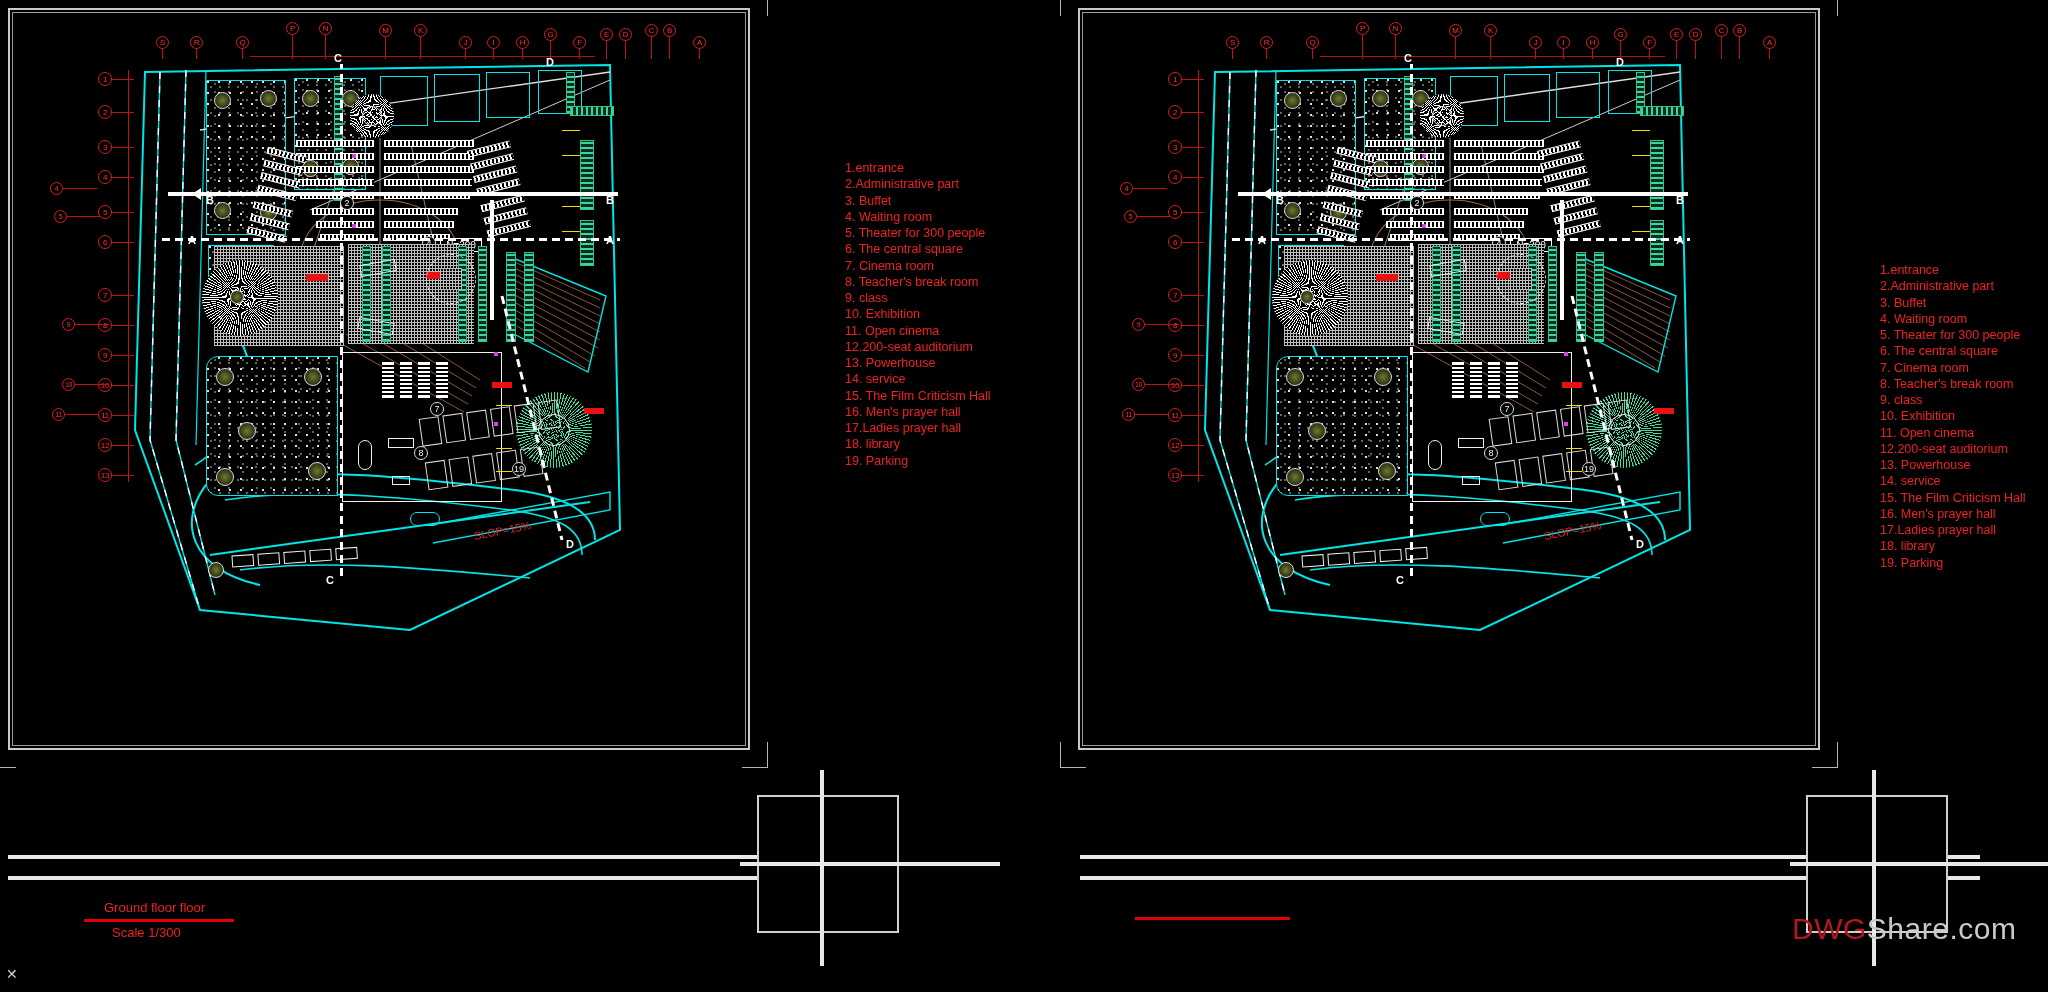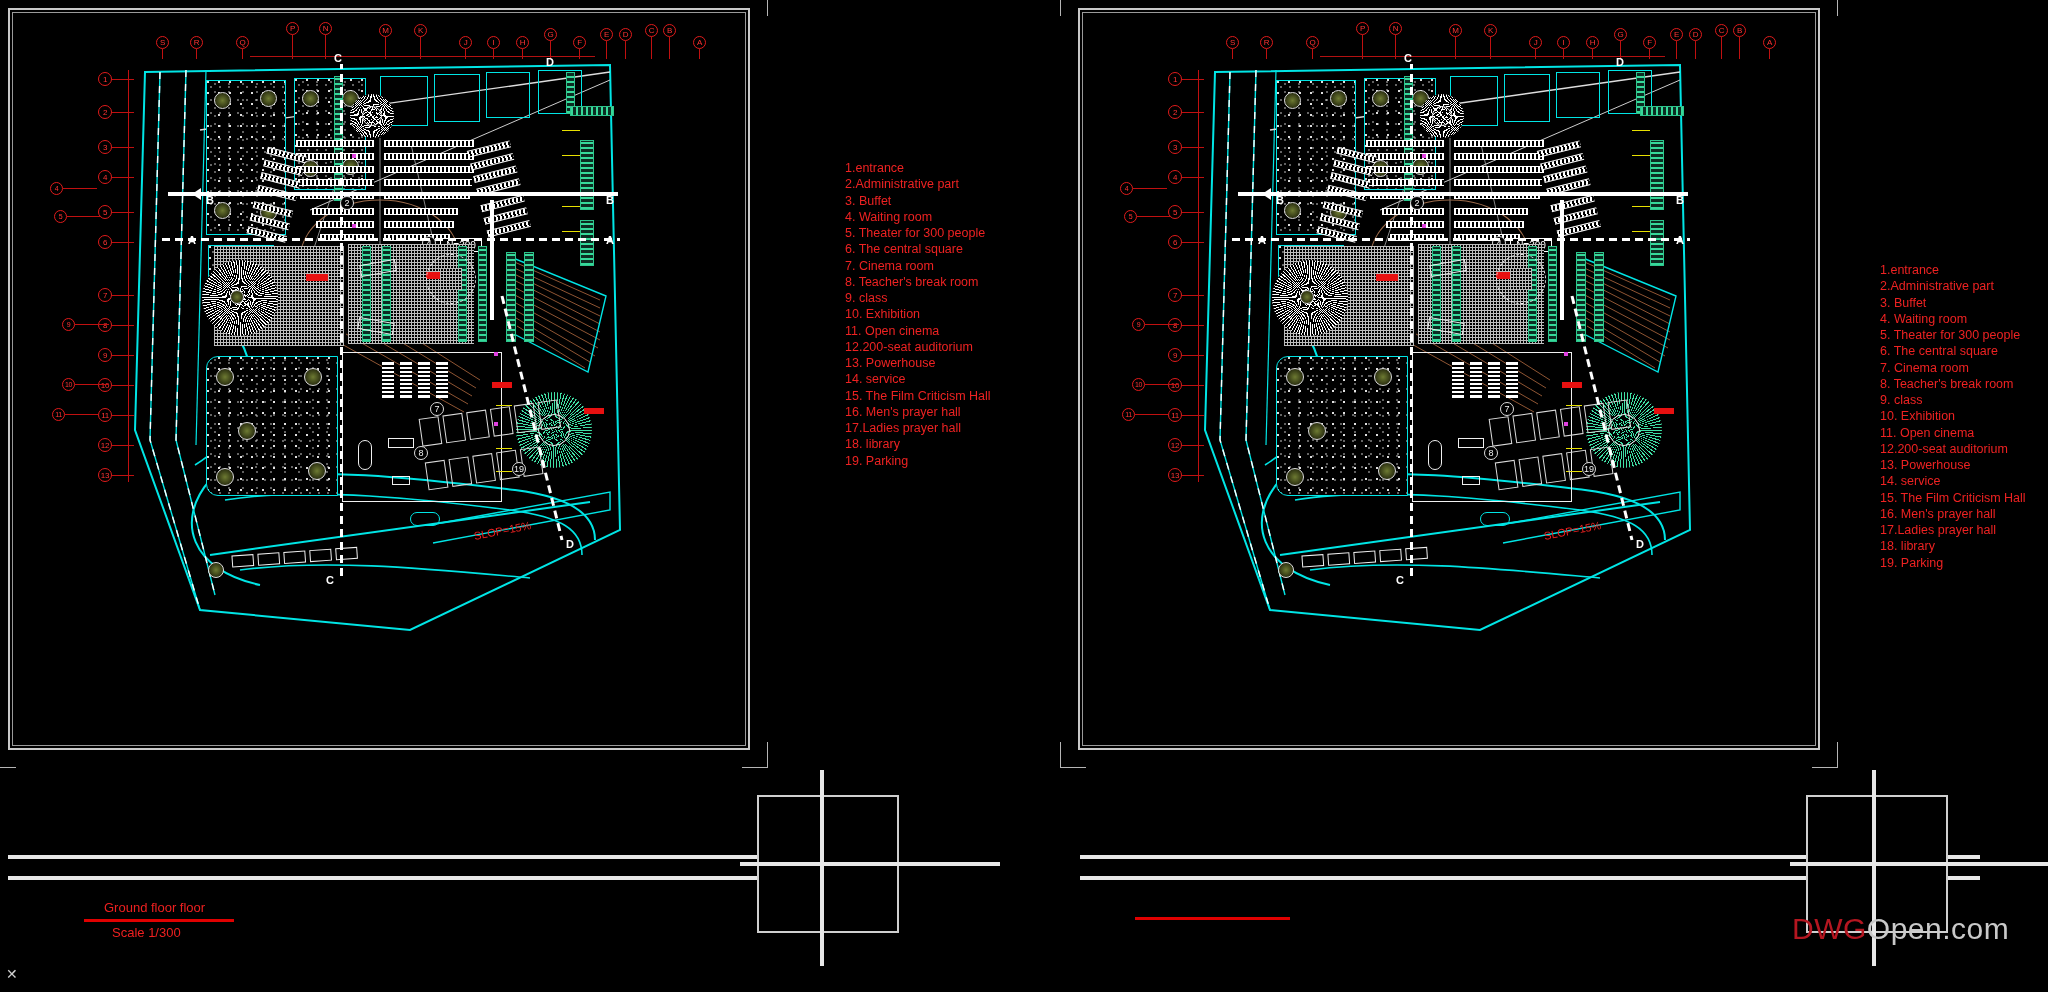--- a/index.html
+++ b/index.html
@@ -876,18 +876,18 @@
 
   <div class="title-rule" style="left:1080px; top:855px; width:900px; height:4px; background:#e8e8e8;"></div>
   <div class="title-rule" style="left:1080px; top:876px; width:900px; height:4px; background:#e8e8e8;"></div>
   <div class="redline" style="left:1135px; top:917px; width:155px;"></div>
 
   <div class="titleblock-box" style="left:1806px; top:795px; width:142px; height:138px;"></div>
   <div class="tb-divider-v" style="left:1872px; top:770px; height:196px;"></div>
   <div class="tb-divider-h" style="left:1790px; top:862px; width:258px;"></div>
 
   <div class="watermark" style="left:1792px; top:912px;">
-    <span class="wm-dwg">DWG</span><span class="wm-share">Open.com</span>
+    <span class="wm-dwg">DWG</span><span class="wm-share">Share.com</span>
   </div>
 
   <div style="position:absolute;left:6px;top:966px;color:#cfcfcf;font-size:14px;font-family:'Liberation Sans',sans-serif;">✕</div>
 
 </div>
 
 </body></html>

